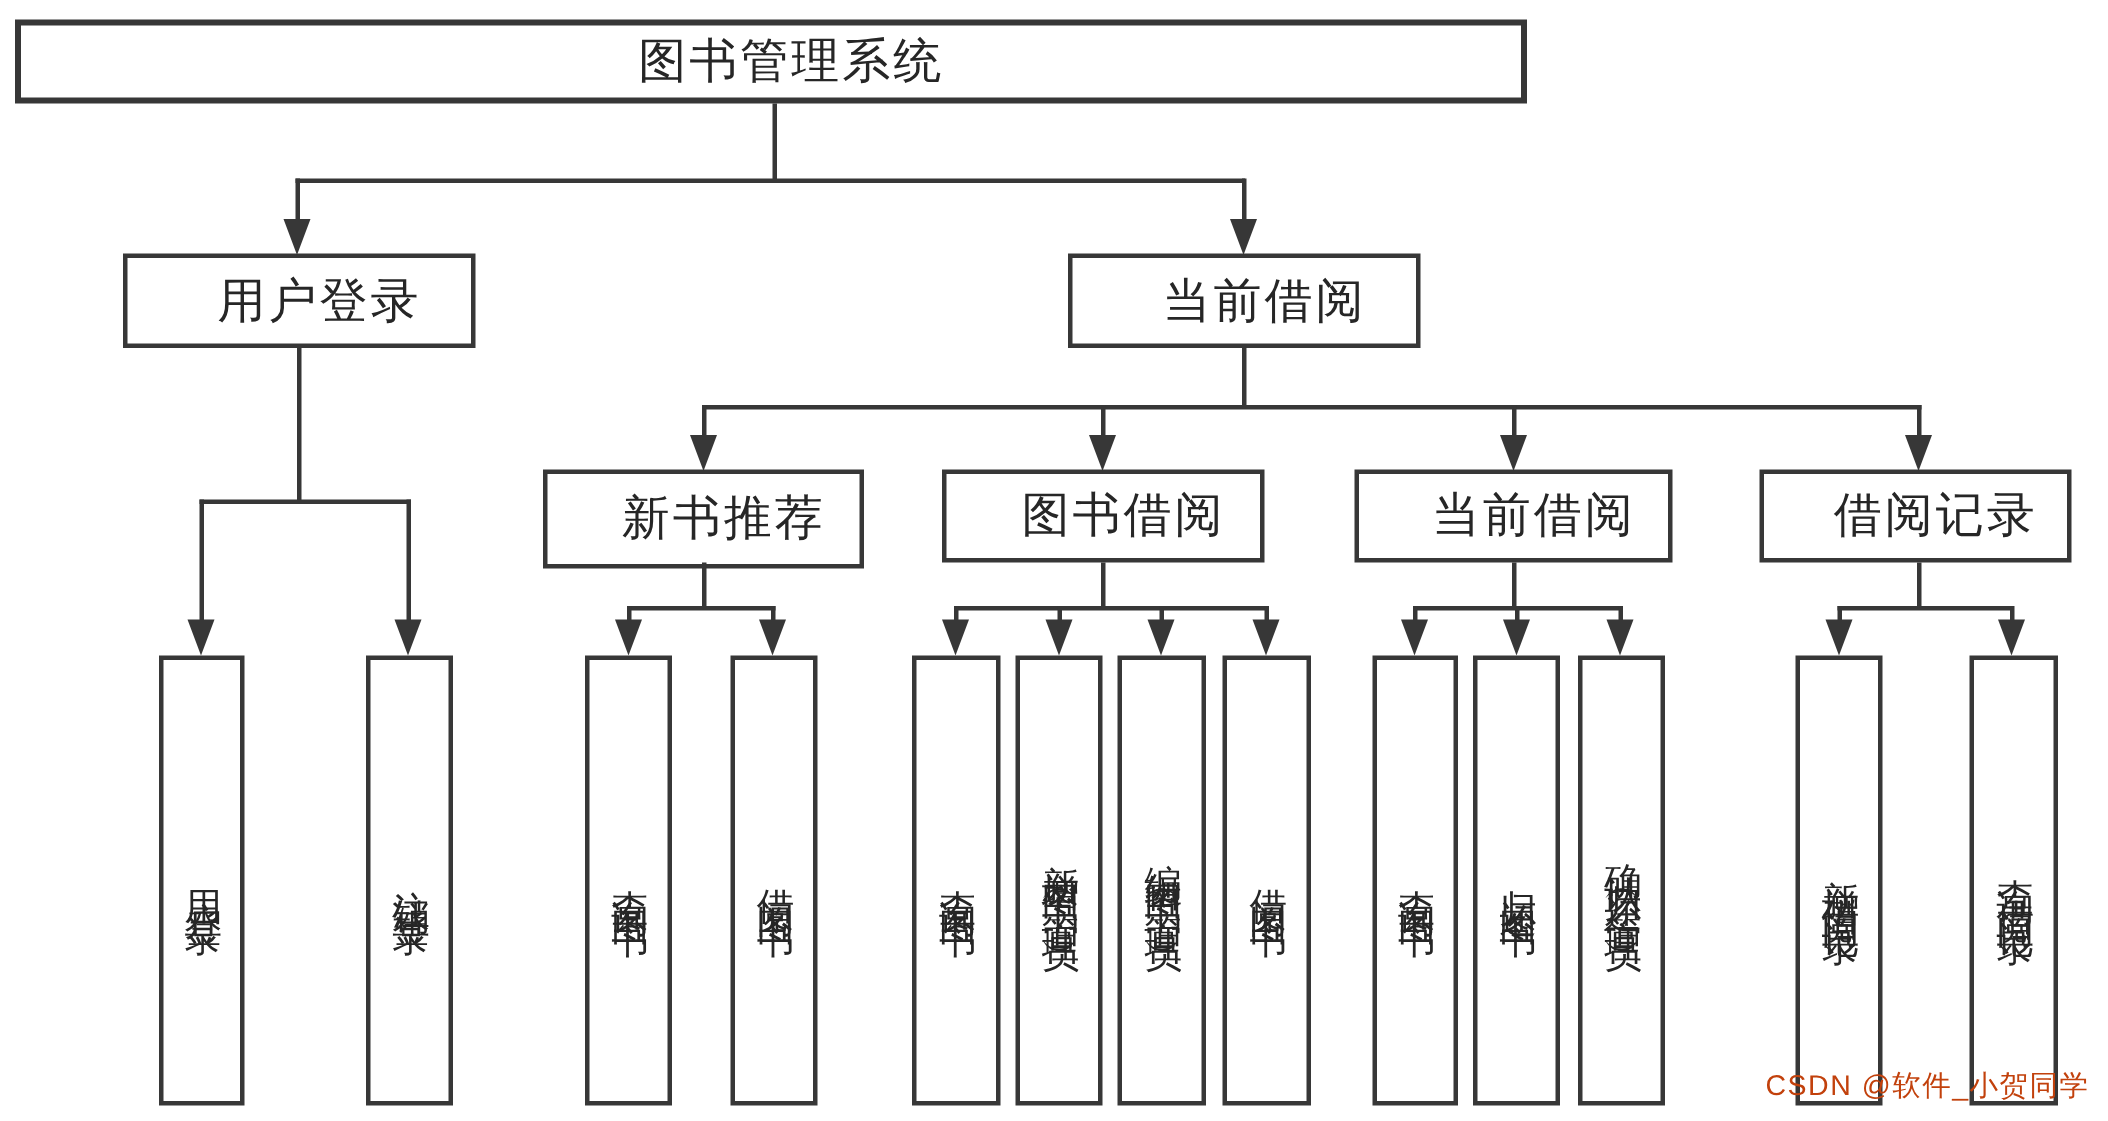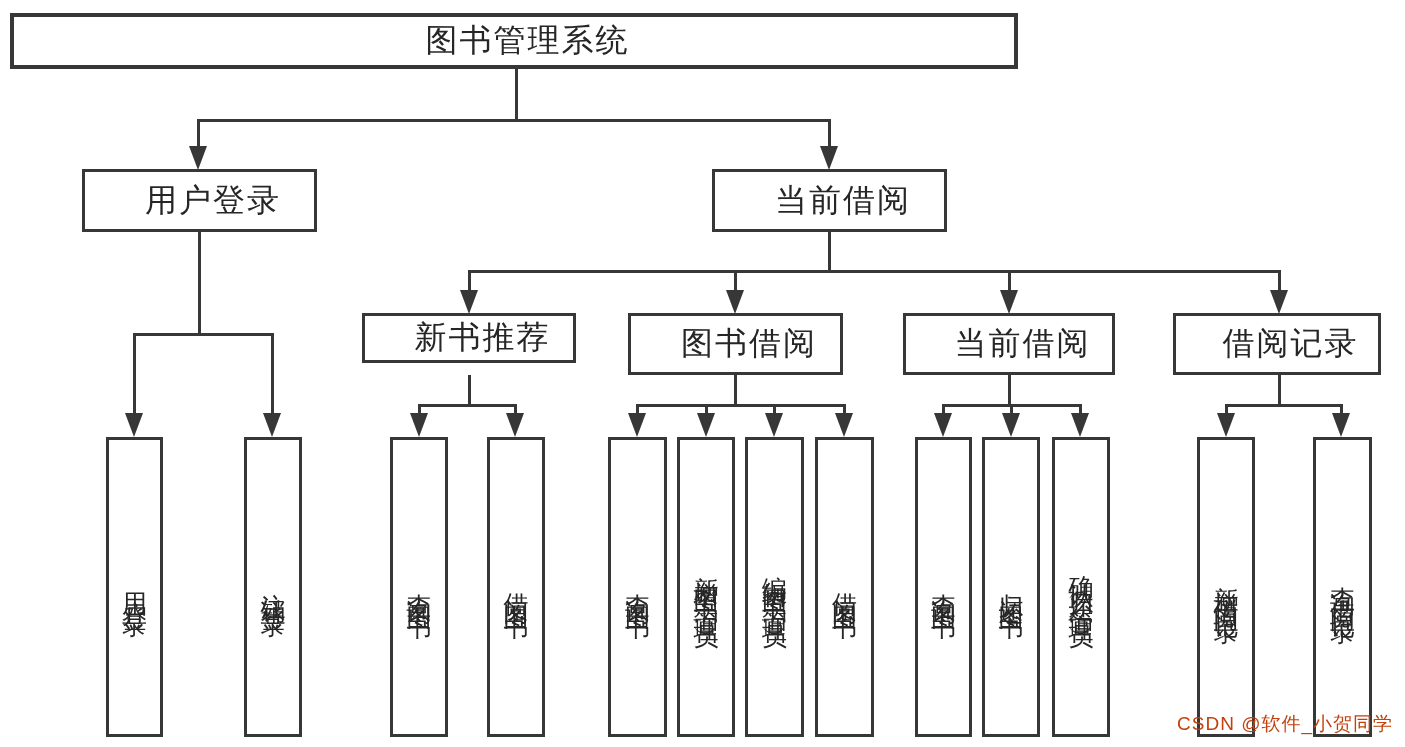--- a/index.html
+++ b/index.html
@@ -75,21 +75,21 @@
   </div>
 
   <div class="node l2" style="left:82px; top:169px; width:235px; height:63px;">
     <span>用户登录</span>
   </div>
 
   <div class="node l2" style="left:712px; top:169px; width:235px; height:63px;">
     <span>当前借阅</span>
   </div>
 
-  <div class="node" style="left:362px; top:313px; width:214px; height:50px;">
+  <div class="node" style="left:362px; top:313px; width:214px; height:66px;">
     <span>新书推荐</span>
   </div>
 
   <div class="node" style="left:628px; top:313px; width:215px; height:62px;">
     <span>图书借阅</span>
   </div>
 
   <div class="node" style="left:903px; top:313px; width:212px; height:62px;font-family:Liberation Mono, monospace;">
     <span>当前借阅</span>
   </div>

